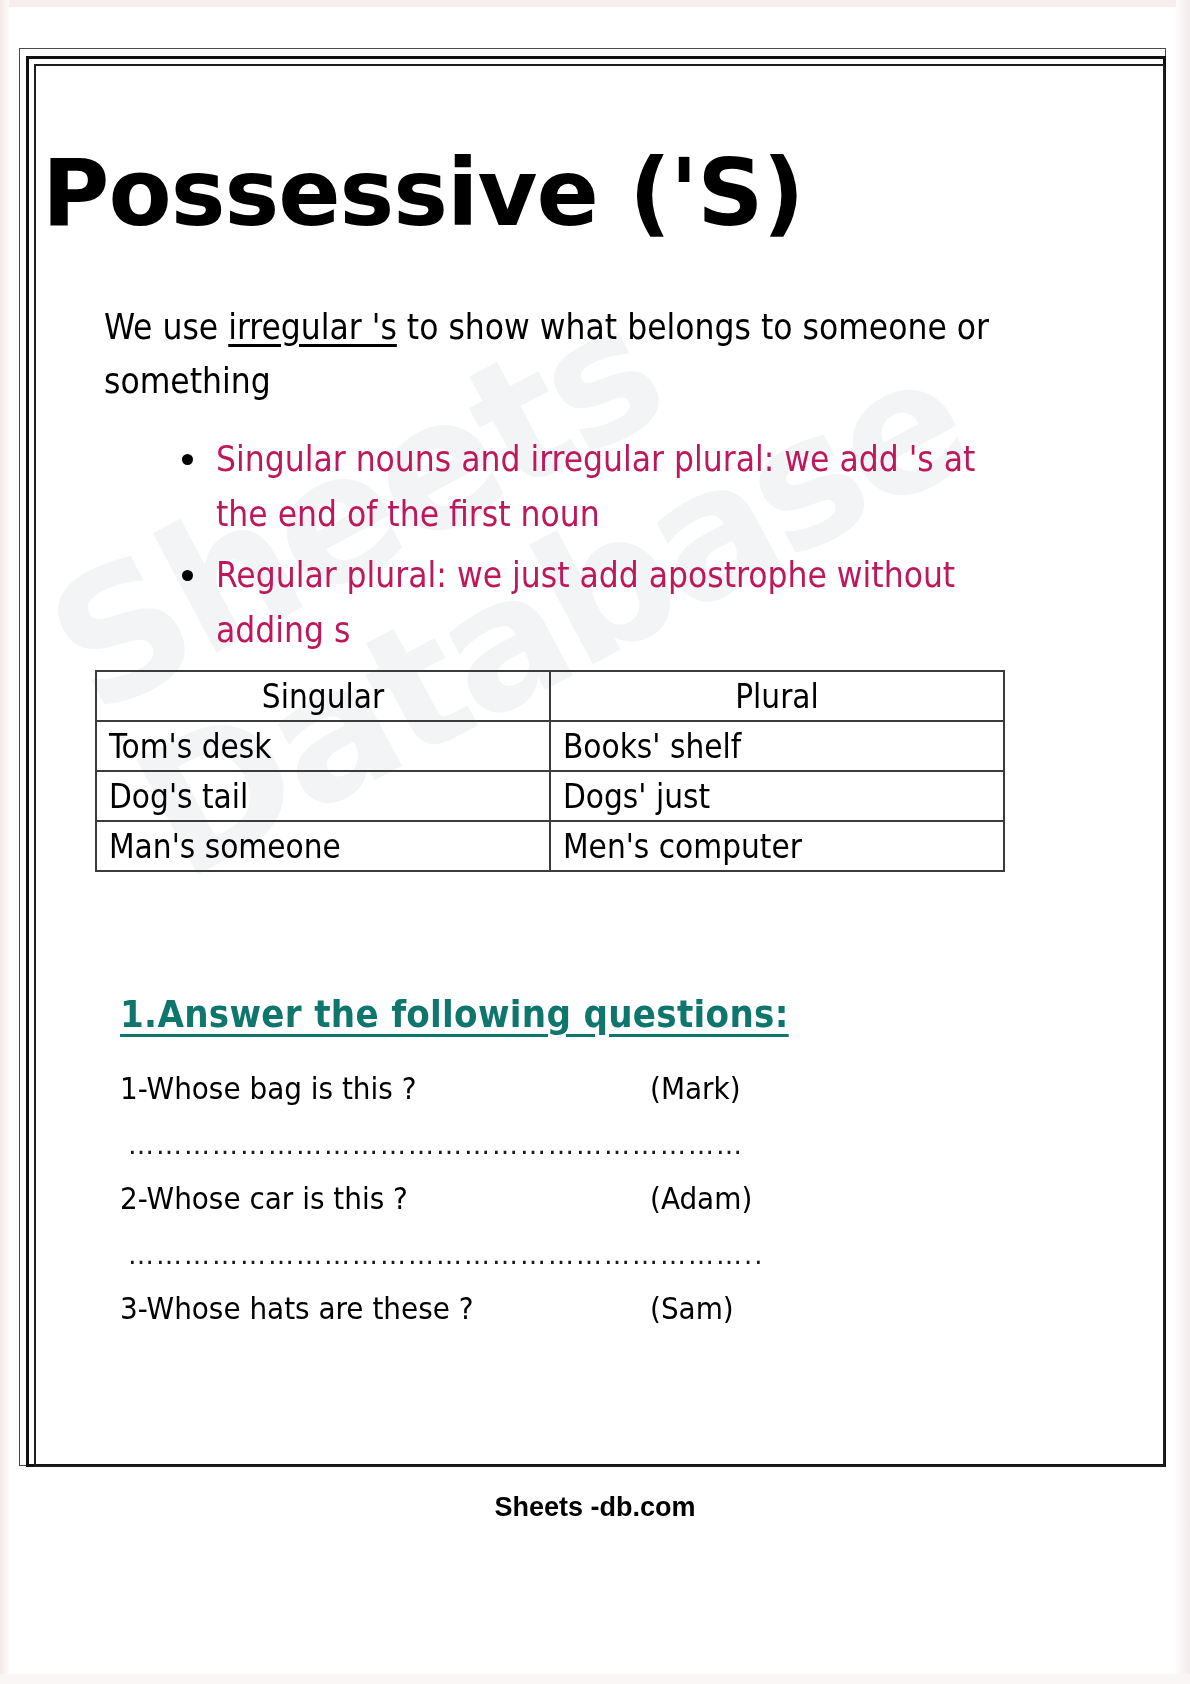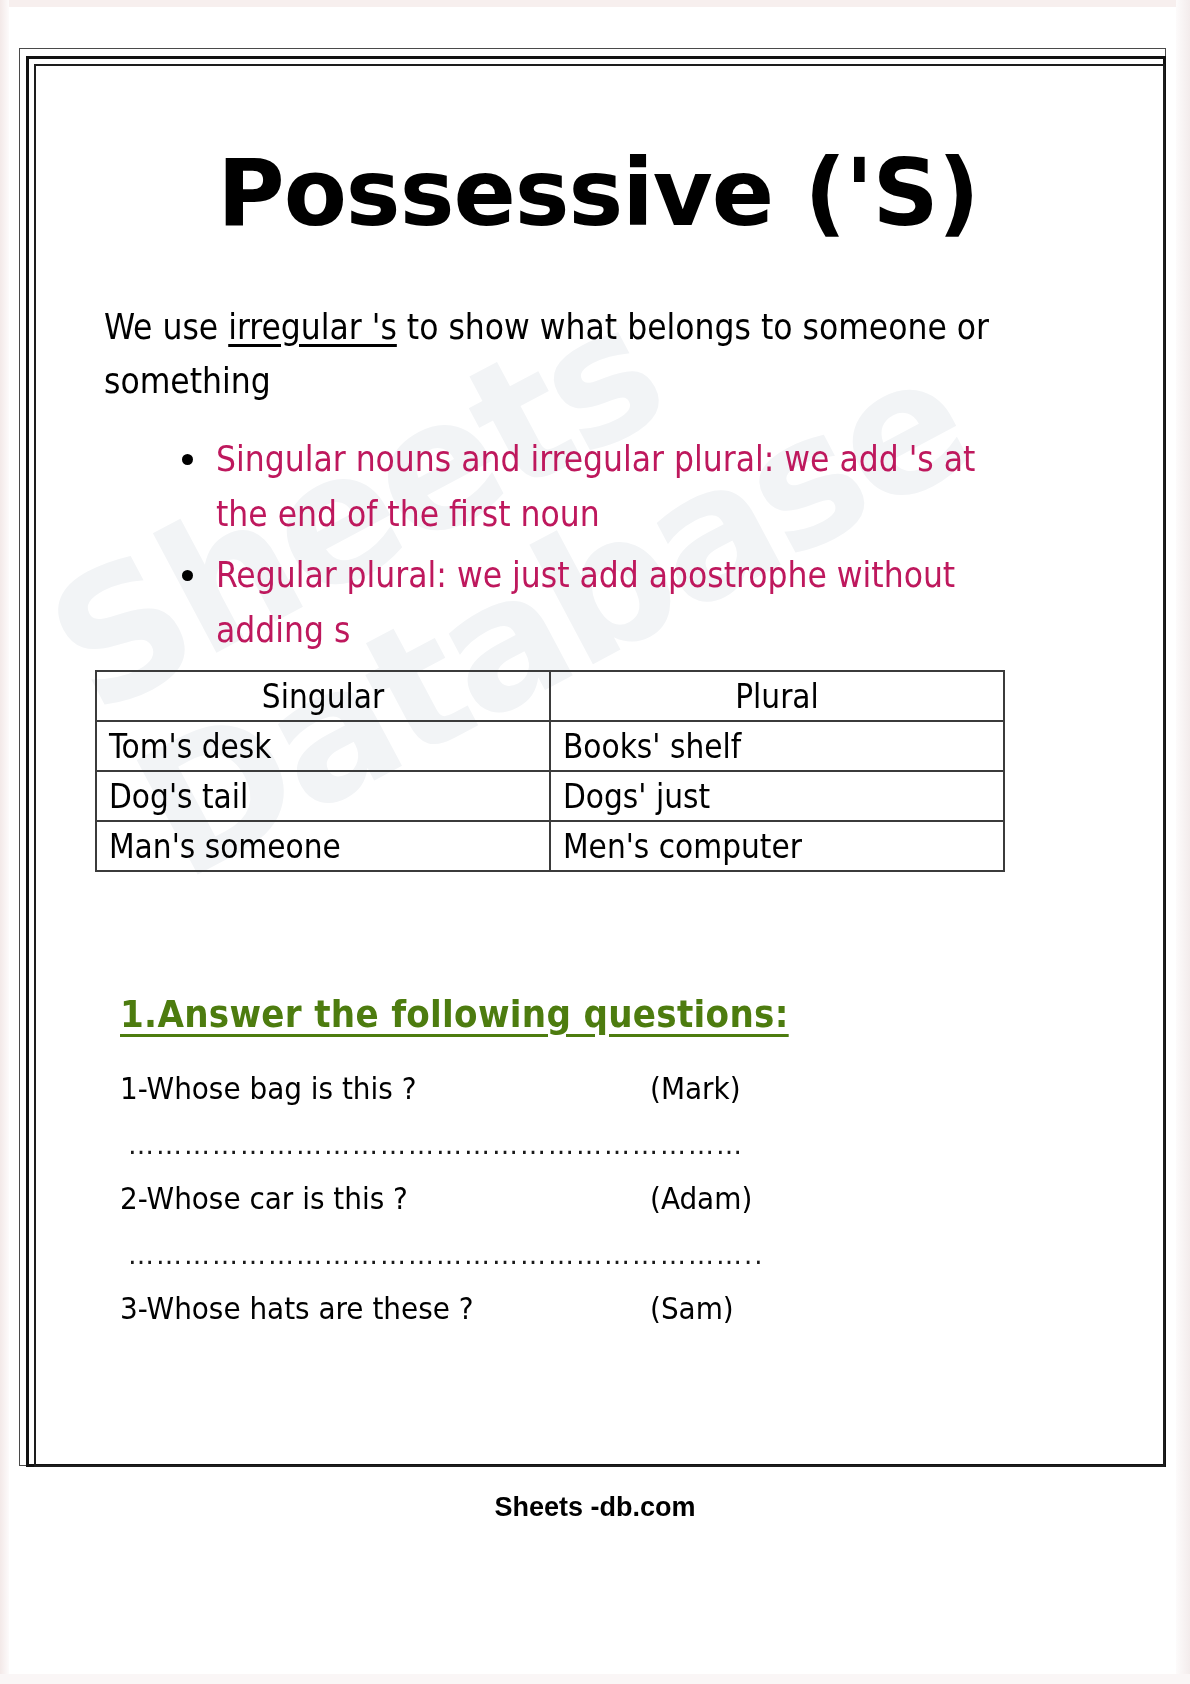--- a/index.html
+++ b/index.html
@@ -91,23 +91,22 @@
   
   .content {
     position: absolute;
     left: 0; top: 0;
     width: 1190px; height: 1684px;
     z-index: 2;
   }
 
   .title {
     position: absolute;
-    left: 68px; top: 140px;
+    left: 42px; top: 140px;
     width: 1060px;
-    text-align: center;
     font-family: "DejaVu Sans", sans-serif;
     font-size: 92px;
     font-weight: 700;
     color: #000000;
     letter-spacing: -1px;
     white-space: nowrap;
   }
 
   .intro {
     position: absolute;
@@ -164,21 +163,21 @@
   .tbl col.c1 { width: 455px; }
   .tbl col.c2 { width: 455px; }
 
   
   .ex-heading {
     position: absolute;
     left: 120px; top: 992px;
     font-family: "DejaVu Sans Condensed", "DejaVu Sans", sans-serif;
     font-size: 38px;
     font-weight: 700;
-    color: #4d7c0f;
+    color: #0f766e;
     text-decoration: underline;
     text-underline-offset: 7px;
     letter-spacing: 0.3px;
   }
 
   .q {
     position: absolute;
     left: 120px;
     font-family: "DejaVu Sans Condensed", "DejaVu Sans", sans-serif;
     font-size: 31px;

